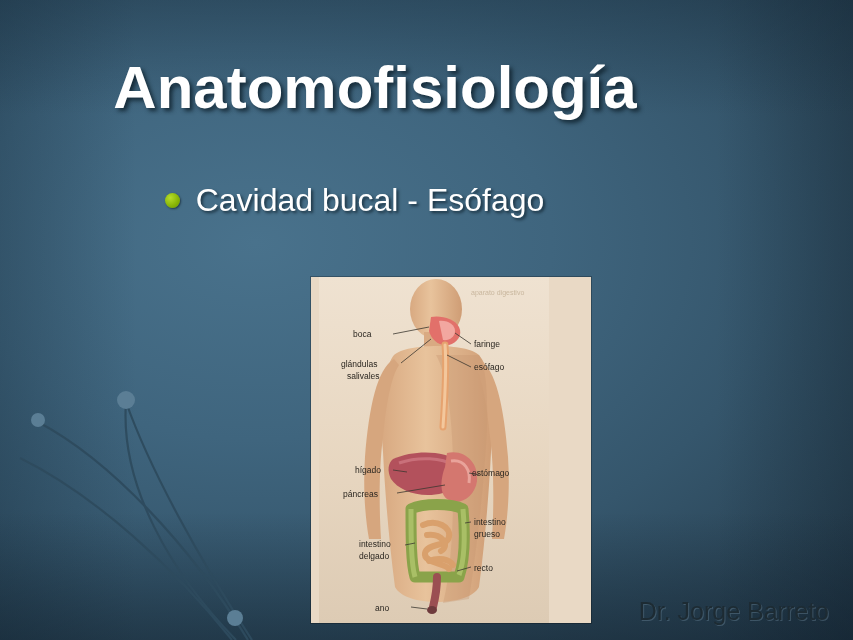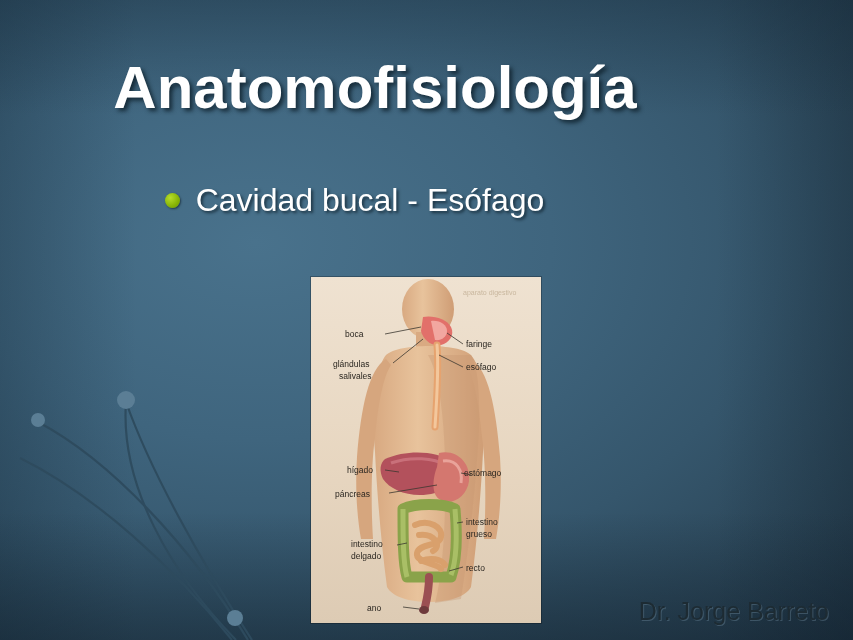--- a/index.html
+++ b/index.html
@@ -83,25 +83,26 @@
     bottom: 0;
     width: 330px;
     height: 330px;
     pointer-events: none;
   }
   
   .figure {
     position: absolute;
     left: 311px;
     top: 277px;
-    width: 230px;
+    width: 272px;
     height: 346px;
     background: #e9d9c5;
     overflow: hidden;
     box-shadow: 0 0 0 1px rgba(0,0,0,0.25);
+    padding-left: 8px;
   }
   .figure svg { display: block; }
   .fig-label {
     font-family: "Liberation Sans", sans-serif;
     font-size: 8.5px;
     fill: #2a2620;
   }
 </style>
 </head>
 <body>

